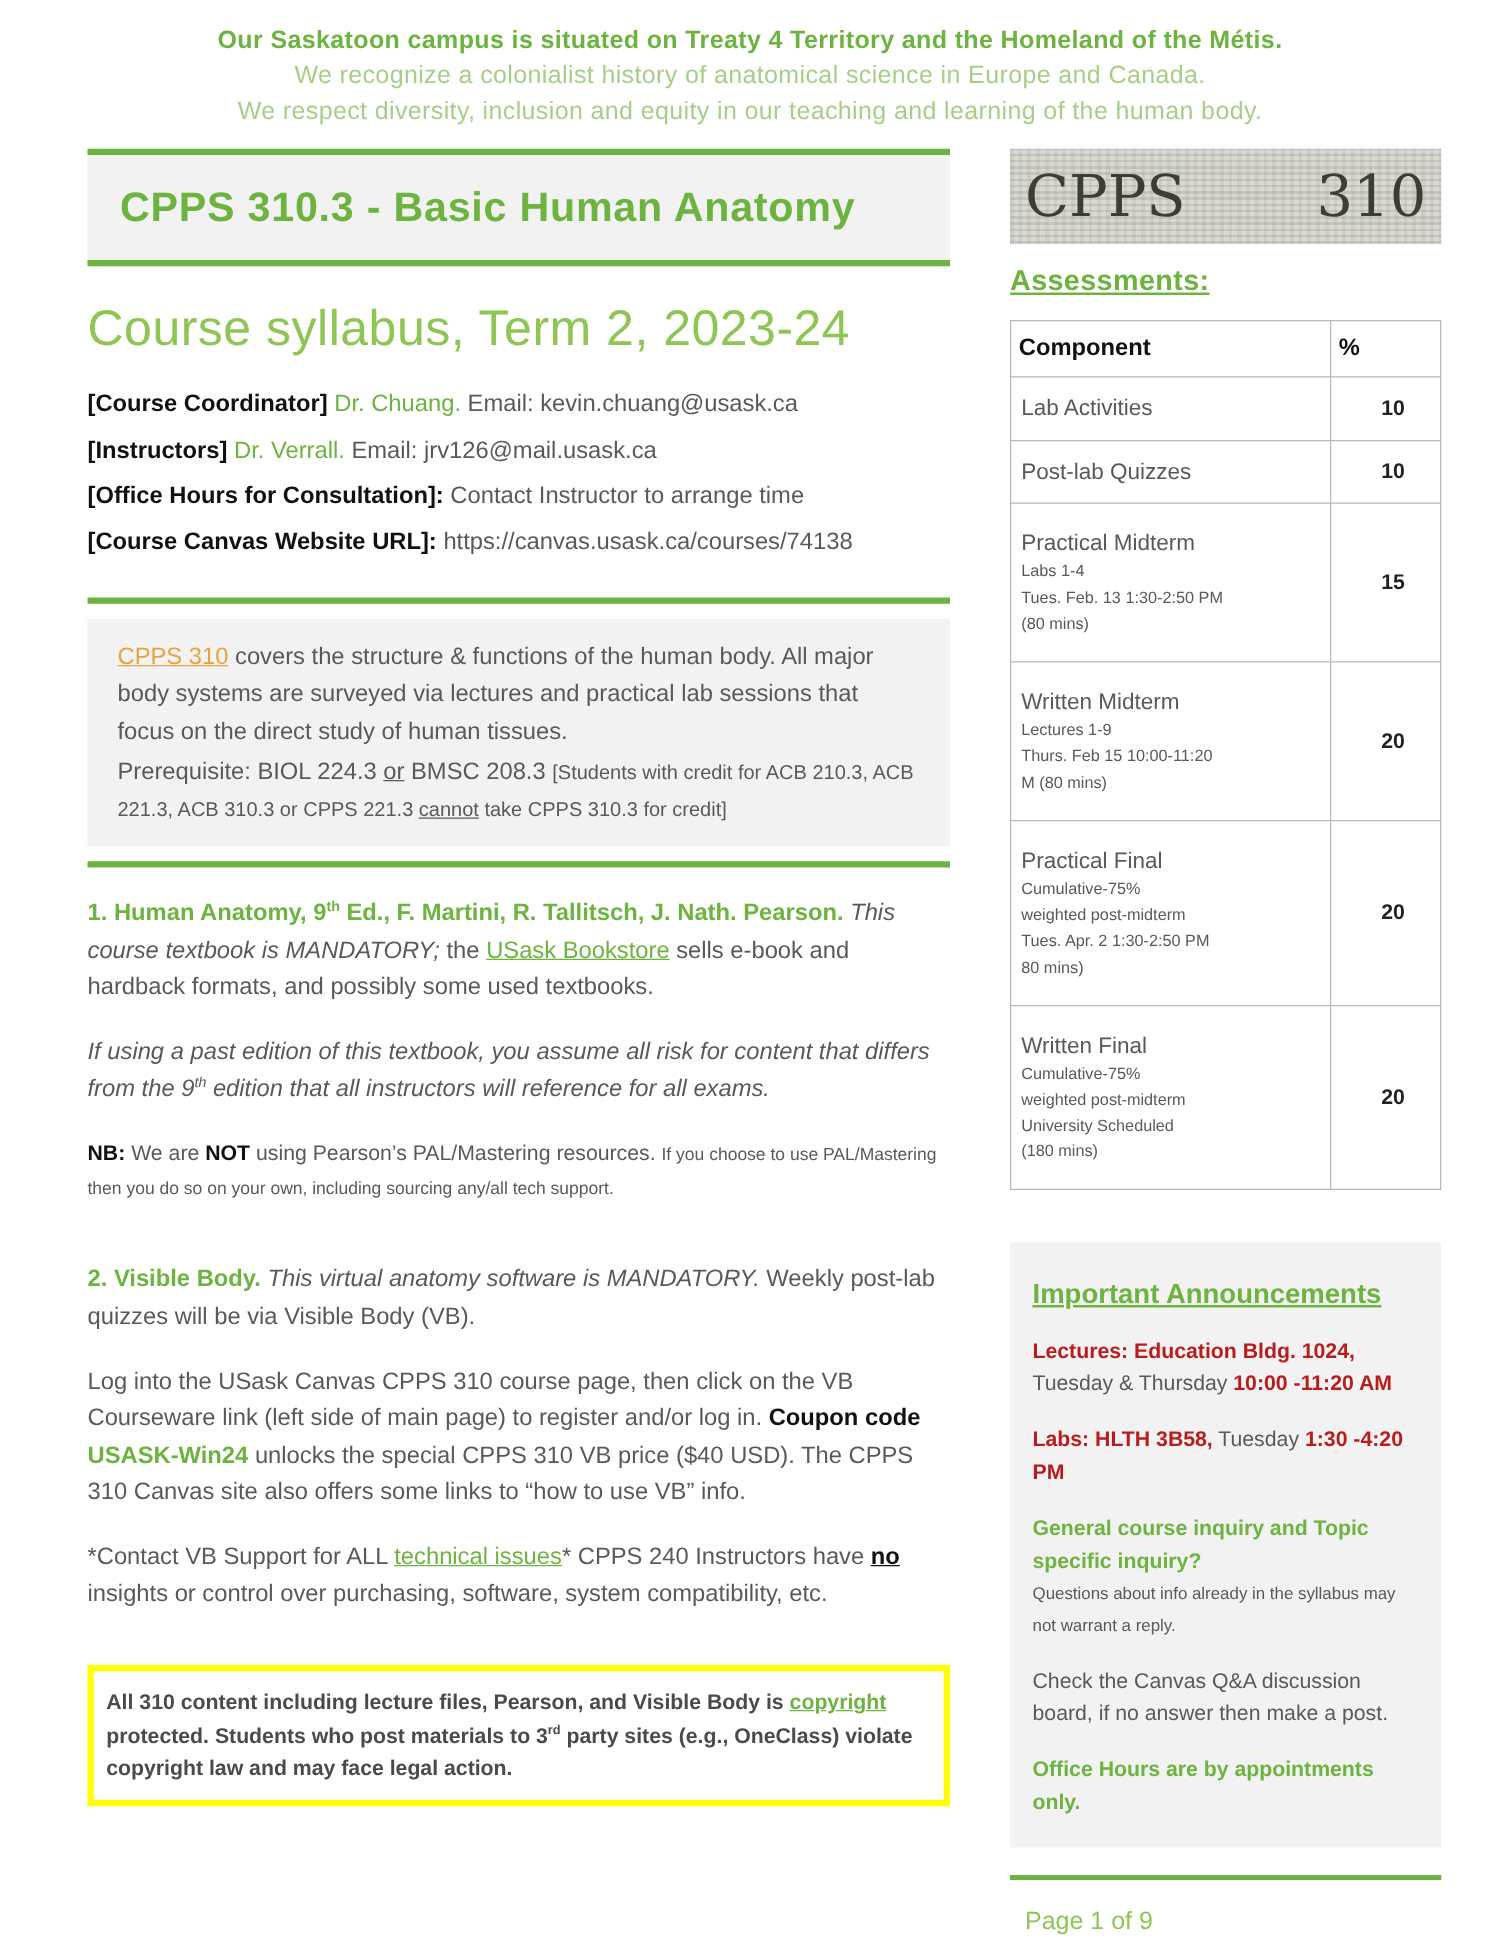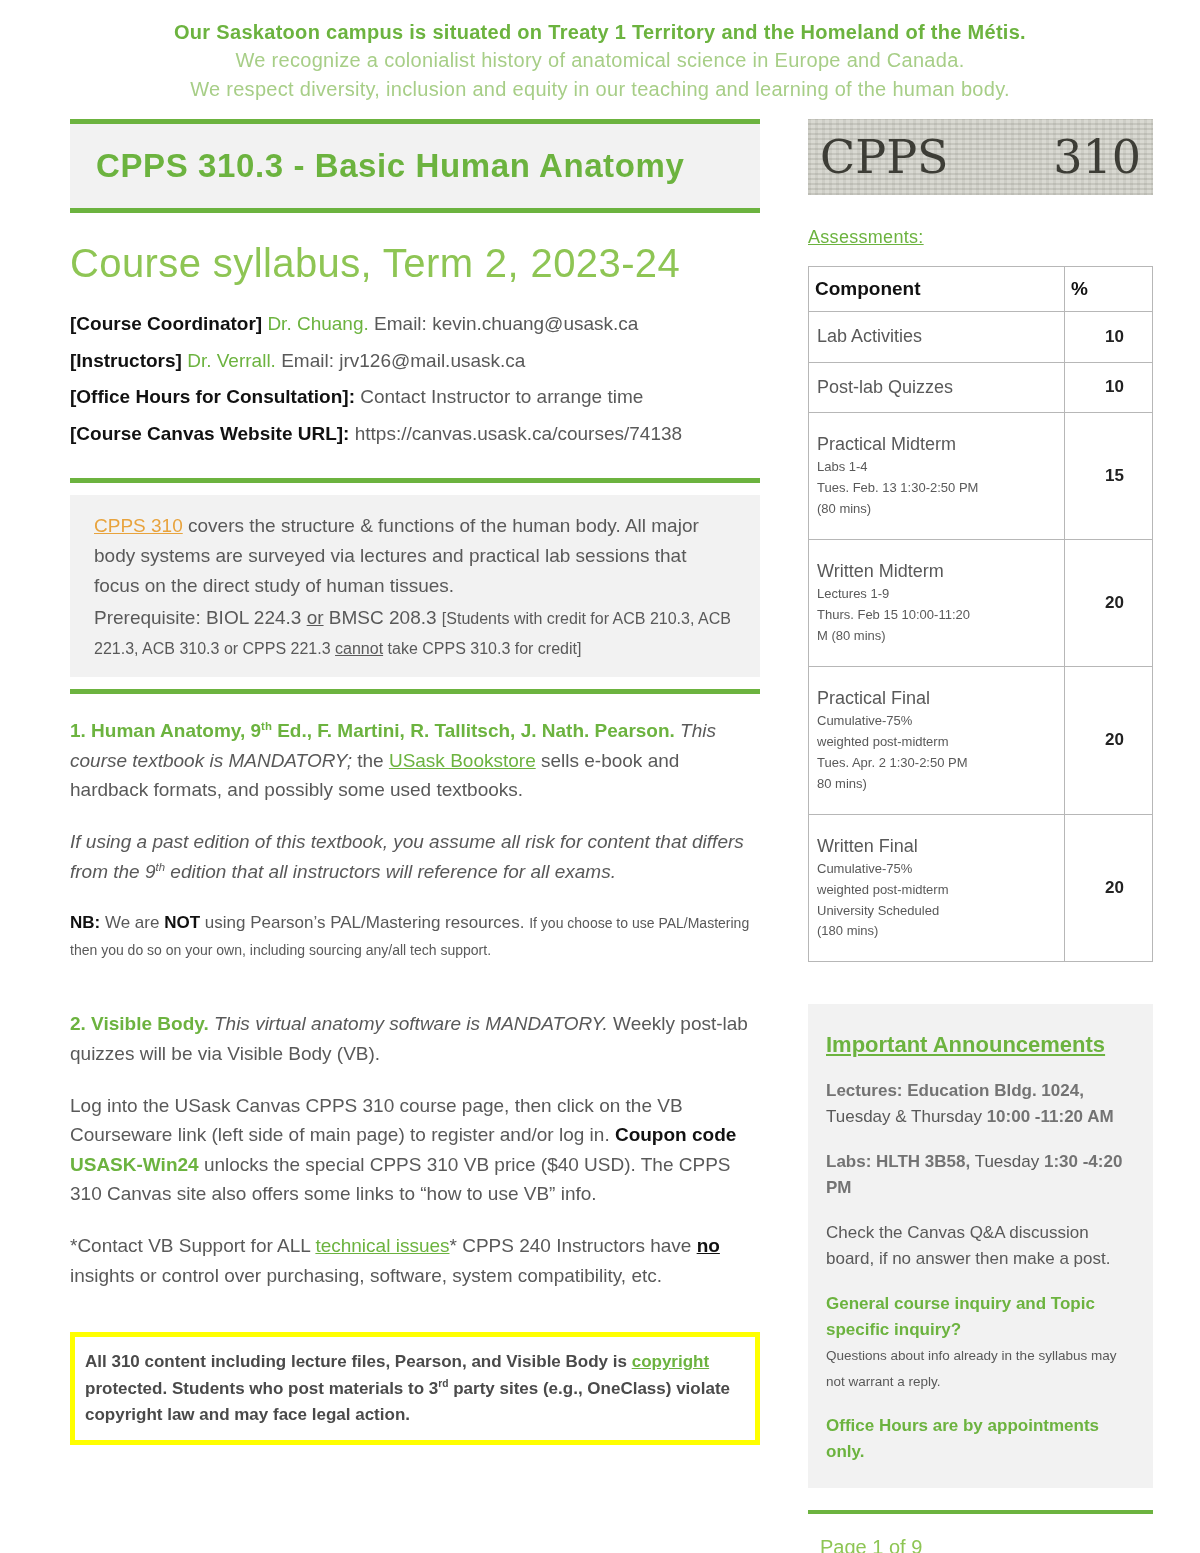--- a/index.html
+++ b/index.html
@@ -54,44 +54,44 @@
   sup{vertical-align:super;font-size:.6em;line-height:0;}
   .copyright-box{border:5px solid var(--highlight-yellow);padding:12px 10px;margin-top:42px;
     font-weight:bold;font-size:17px;line-height:1.55;color:#4a4a4a;}
   
   .logo{height:76px;display:flex;align-items:center;justify-content:space-between;padding:16px 12px;
     font-family:"DejaVu Serif",serif;font-size:46px;color:#3d3d36;
     background:
       repeating-linear-gradient(0deg, rgba(110,110,100,.18) 0 2px, rgba(0,0,0,0) 2px 5px),
       repeating-linear-gradient(90deg, rgba(120,120,110,.12) 0 3px, rgba(0,0,0,0) 3px 7px),
       #d9d9d2;}
-  .assess-heading{color:var(--accent-green);font-weight:normal;font-size:18px;text-decoration:underline;
-    margin-top:32px;letter-spacing:.3px;}
+  .assess-heading{color:var(--accent-green);font-weight:bold;font-size:23px;text-decoration:underline;
+    margin-top:16px;letter-spacing:.3px;}
   table.assess{width:100%;border-collapse:collapse;margin-top:18px;}
   .assess th,.assess td{border:1px solid var(--border-gray);text-align:left;vertical-align:middle;}
   .assess th{font-size:19px;color:#111;padding:11px 6px;font-weight:bold;}
   .assess td.comp{font-size:18px;color:var(--text-gray);padding:13px 8px;}
   .assess tr.tall td.comp{padding:20px 8px;}
   .assess td.pct{font-size:17px;font-weight:bold;color:#222;width:88px;padding-left:40px;}
   .assess .sub{font-size:13px;line-height:1.45;margin-top:2px;}
   .assess .row-title{font-size:18px;line-height:1.3;}
   .ann-box{background:var(--box-gray);margin-top:42px;padding:28px 18px 24px;}
   .ann-heading{color:var(--accent-green);font-weight:bold;font-size:22px;text-decoration:underline;}
   .ann-line{margin-top:20px;font-size:17px;line-height:1.5;color:var(--text-gray);}
-  .ann-bold{color:#737373;font-weight:bold;margin-top:14px;}
+  .ann-bold{color:#b91c1c;font-weight:bold;margin-top:14px;}
   .ann-green{color:var(--accent-green);font-weight:bold;font-size:17px;line-height:1.35;}
   .ann-small{font-size:13.5px;line-height:1.4;margin-top:4px;}
   .footer-rule{height:4px;background:var(--accent-green);margin-top:22px;}
   .page-num{color:var(--mid-green);font-size:20px;margin:22px 0 24px 12px;}
 </style>
 </head>
 <body>
 
 <div class="banner">
-  <div class="b1">Our Saskatoon campus is situated on Treaty 1 Territory and the Homeland of the Métis.</div>
+  <div class="b1">Our Saskatoon campus is situated on Treaty 4 Territory and the Homeland of the Métis.</div>
   <div class="b2">We recognize a colonialist history of anatomical science in Europe and Canada.</div>
   <div class="b2">We respect diversity, inclusion and equity in our teaching and learning of the human body.</div>
 </div>
 
 <div class="main">
 
   <div class="left">
 
     <div class="title-block">
       <h1>CPPS 310.3 - Basic Human Anatomy</h1>
@@ -200,22 +200,22 @@
           </td>
           <td class="pct">20</td>
         </tr>
       </tbody>
     </table>
 
     <div class="ann-box">
       <div class="ann-heading">Important Announcements</div>
       <p class="ann-line"><span class="ann-bold">Lectures: Education Bldg. 1024,</span><br><span>Tuesday &amp; Thursday </span><span class="ann-bold">10:00 -11:20 AM</span></p>
       <p class="ann-line"><span class="ann-bold">Labs: HLTH 3B58,</span><span> Tuesday </span><span class="ann-bold">1:30 -4:20 PM</span></p>
+      <p class="ann-line"><span class="ann-green">General course inquiry and Topic specific inquiry?</span><br><span class="ann-small">Questions about info already in the syllabus may not warrant a reply.</span></p>
       <p class="ann-line">Check the Canvas Q&amp;A discussion board, if no answer then make a post.</p>
-      <p class="ann-line"><span class="ann-green">General course inquiry and Topic specific inquiry?</span><br><span class="ann-small">Questions about info already in the syllabus may not warrant a reply.</span></p>
       <p class="ann-line"><span class="ann-green">Office Hours are by appointments only.</span></p>
     </div>
 
     <div class="footer-rule"></div>
     <div class="page-num">Page 1 of 9</div>
 
   </div>
 </div>
 
 </body></html>

